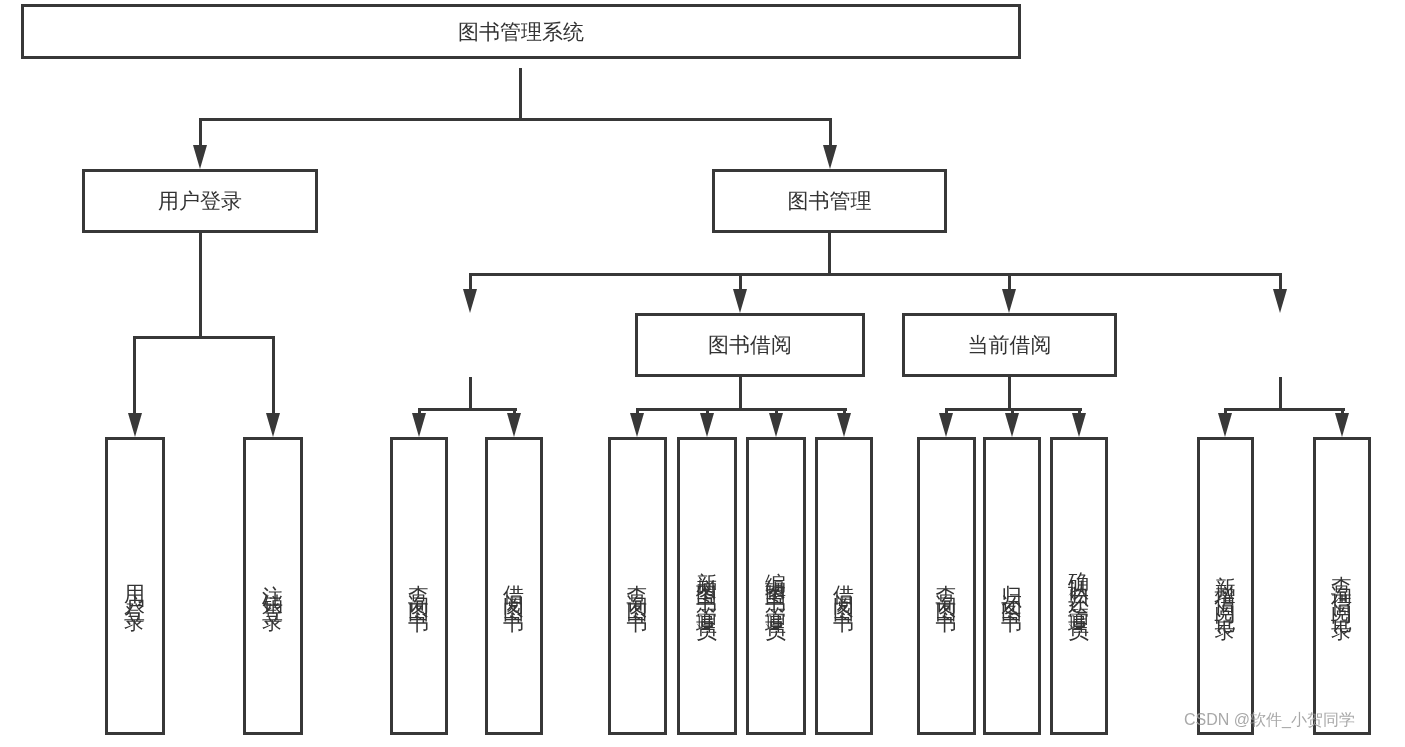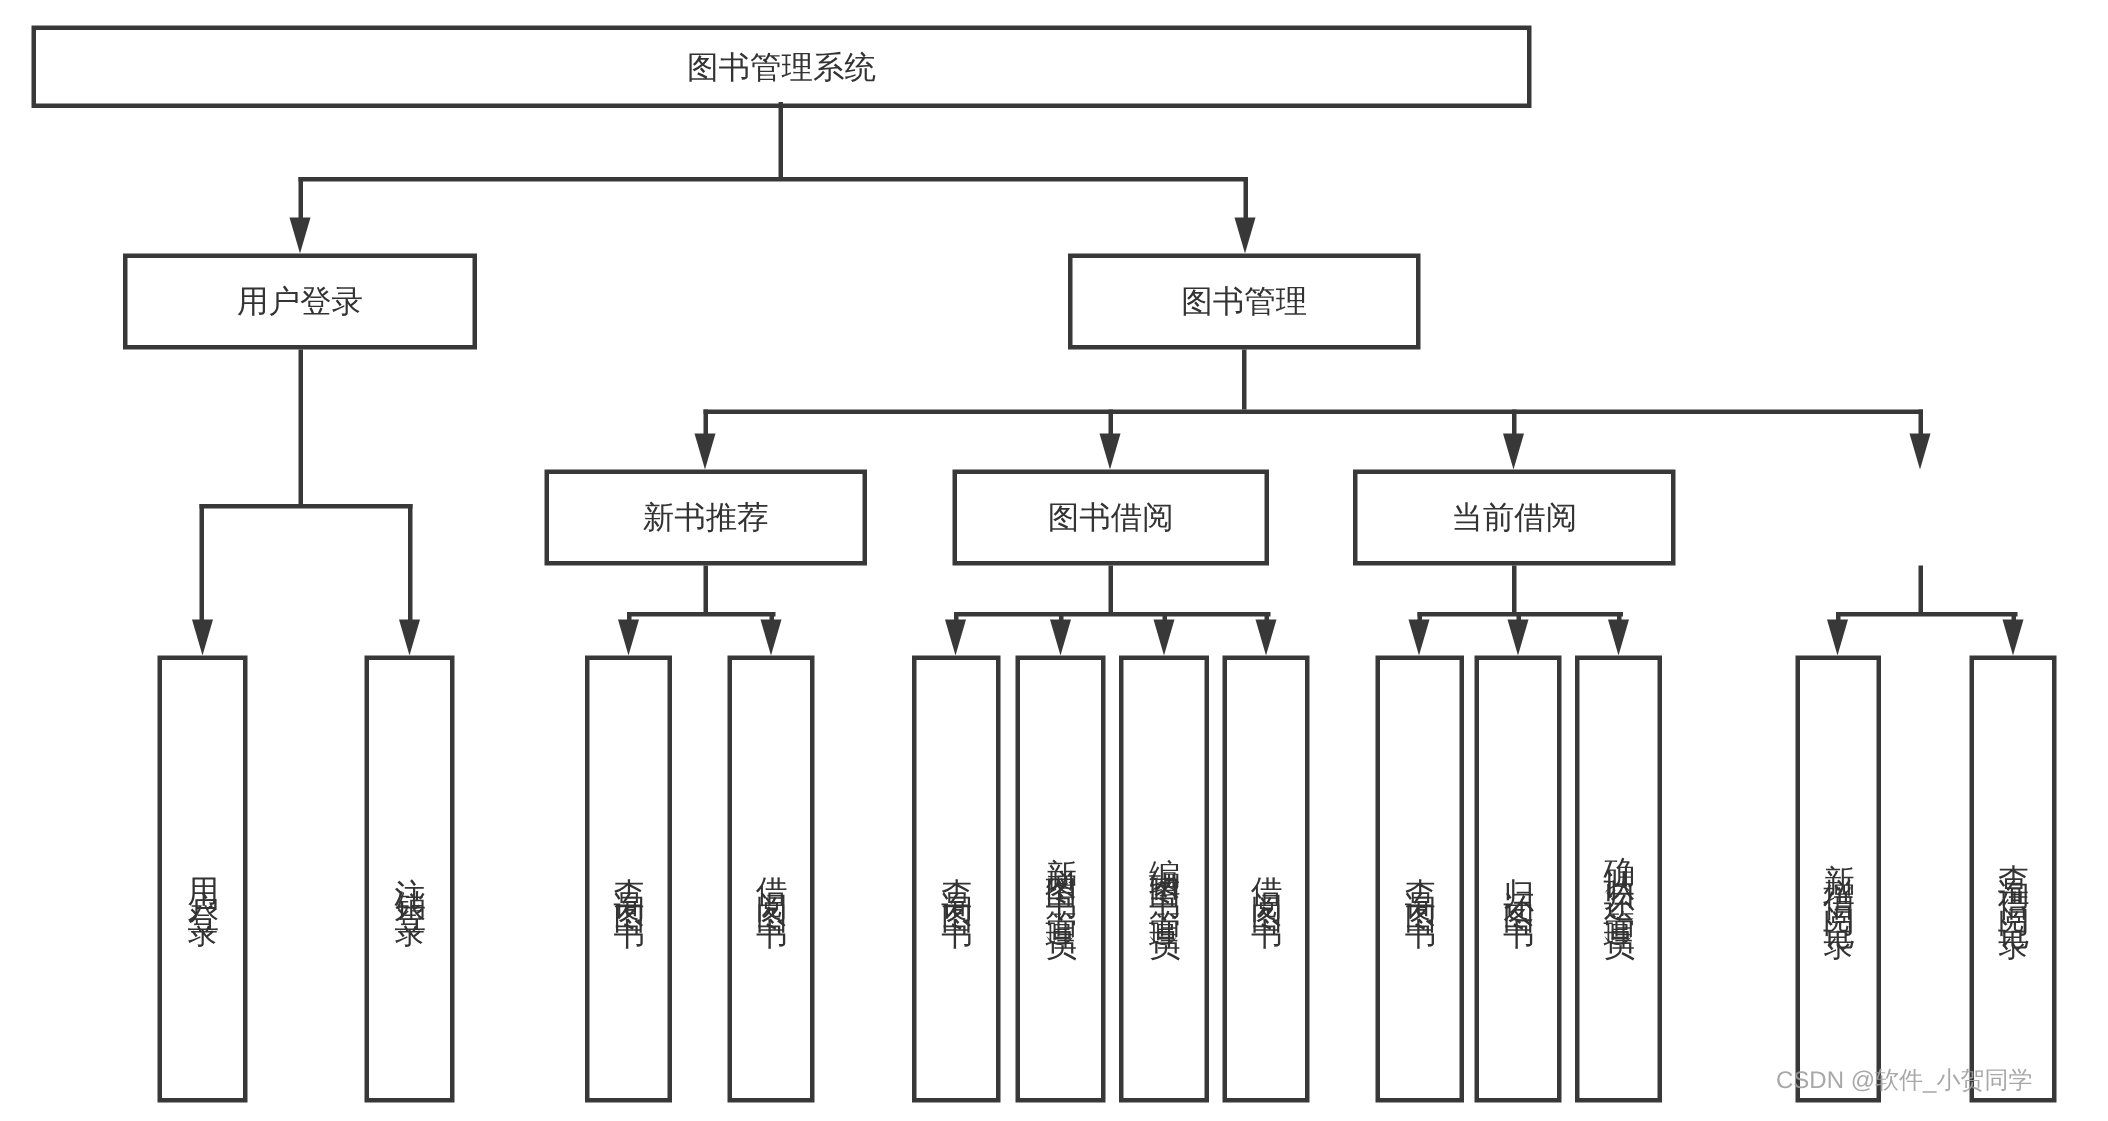--- a/index.html
+++ b/index.html
@@ -27,21 +27,21 @@
   .watermark{
     position:absolute;left:1184px;top:710px;color:rgba(158,158,158,0.9);
     font-size:16px;z-index:5;white-space:nowrap;
   }
 </style>
 </head>
 <body>
 
 <div id="canvas">
 
-  <div class="box" style="left:21px;top:17px;width:1000px;height:55px;text-align:right;">
+  <div class="box" style="left:21px;top:4px;width:1000px;height:55px;text-align:right;">
     <span>图书管理系统</span>
   </div>
 
   <div class="vline" style="left:519px;top:68px;height:50px;"></div>
   <div class="hline" style="left:199px;top:118px;width:632px;"></div>
   <div class="vline" style="left:199px;top:118px;height:29px;"></div>
   <div class="arrow" style="left:193px;top:145px;"></div>
   <div class="vline" style="left:829px;top:118px;height:29px;"></div>
   <div class="arrow" style="left:823px;top:145px;"></div>
 
@@ -63,24 +63,21 @@
   <div class="hline" style="left:469px;top:273px;width:813px;"></div>
   <div class="vline" style="left:469px;top:273px;height:18px;"></div>
   <div class="arrow" style="left:463px;top:289px;"></div>
   <div class="vline" style="left:739px;top:273px;height:18px;"></div>
   <div class="arrow" style="left:733px;top:289px;"></div>
   <div class="vline" style="left:1008px;top:273px;height:18px;"></div>
   <div class="arrow" style="left:1002px;top:289px;"></div>
   <div class="vline" style="left:1279px;top:273px;height:18px;"></div>
   <div class="arrow" style="left:1273px;top:289px;"></div>
 
-  <div class="box" style="left:363px;top:313px;width:215px;height:64px;">
-    <span>新书推荐</span>
-  </div>
-  <div class="box" style="left:635px;top:313px;width:211px;height:64px;">
+  <div class="box" style="left:635px;top:313px;width:230px;height:64px;">
     <span>图书借阅</span>
   </div>
   <div class="box" style="left:902px;top:313px;width:215px;height:64px;">
     <span>当前借阅</span>
   </div>
 
   <div class="vline" style="left:469px;top:377px;height:31px;"></div>
   <div class="hline" style="left:418px;top:408px;width:99px;"></div>
   <div class="vline" style="left:418px;top:408px;height:8px;"></div>
   <div class="arrow" style="left:412px;top:413px;"></div>

